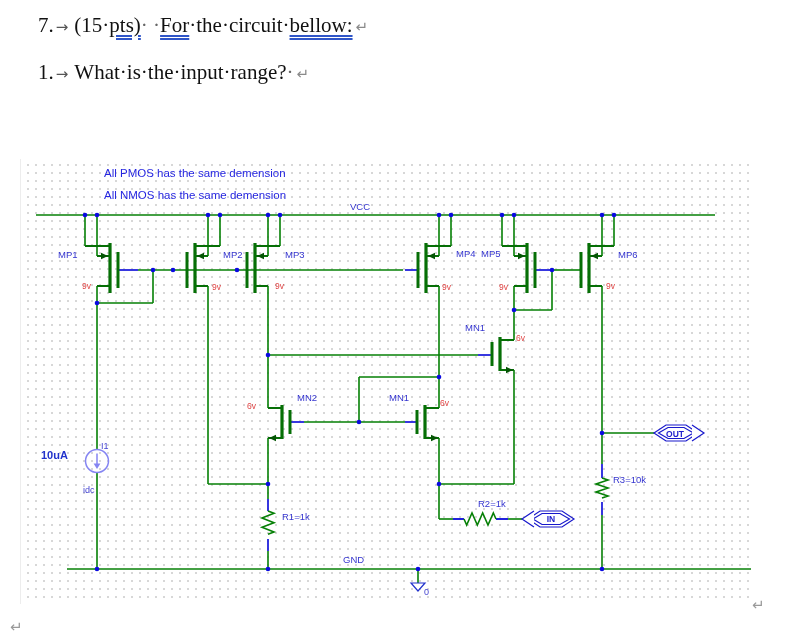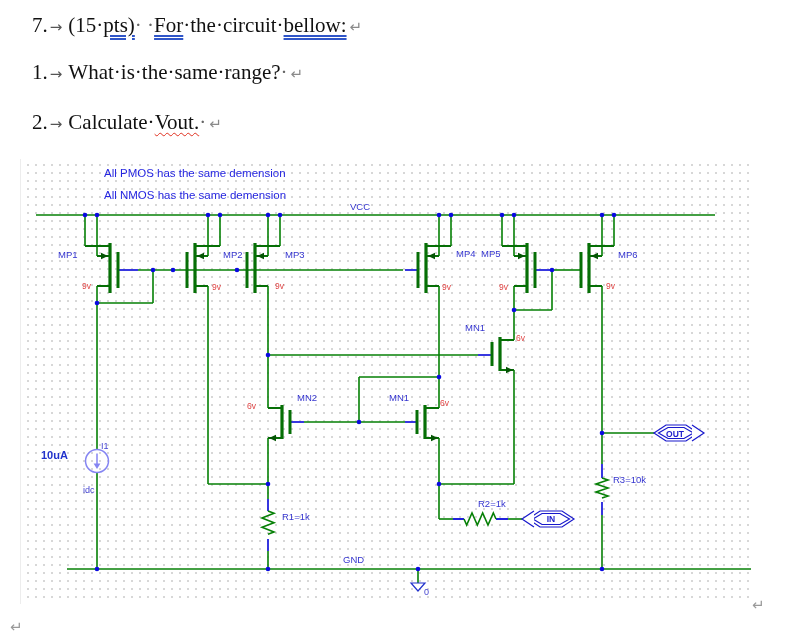--- a/index.html
+++ b/index.html
@@ -1,18 +1,18 @@
 <!DOCTYPE html>
 <html><head>
 <meta charset="utf-8">
 <style>
   html,body{margin:0;padding:0;background:#ffffff;}
   #page{position:relative;width:804px;height:635px;background:#fff;overflow:hidden;
         font-family:"Liberation Serif", serif;}
-  .para{position:absolute;left:32px;font-size:21px;color:#111;white-space:nowrap;}
+  .para{position:absolute;left:38px;font-size:21px;color:#111;white-space:nowrap;}
   .tab{color:#555;font-family:"DejaVu Sans", sans-serif;font-size:15px;padding:0 6px 0 2px;}
   .ret{color:#8a8a8a;font-family:"DejaVu Sans", sans-serif;font-size:15px;padding-left:3px;}
   .fm{color:#666;}
   .u2{text-decoration:underline double #2f55c8;text-underline-offset:3px;}
   .wavy{text-decoration:underline wavy #e03020;text-decoration-thickness:1px;text-underline-offset:3px;}
   
   #sheet{position:absolute;left:20px;top:159px;width:730px;height:445px;
          background-image:radial-gradient(circle,#d7d7d7 0.8px, transparent 1px);
          background-size:8px 8px;background-position:3px 2px;border-left:1px solid #ededed;}
   #sheet svg{position:absolute;left:0;top:0;}
@@ -36,26 +36,23 @@
 </head>
 <body>
 
 <div id="page">
 
   <div class="para" style="top:13px;">
     <span>7.</span><span class="tab">→</span><span>(15·</span><span class="u2">pts)</span><span class="fm">· ·</span><span class="u2">For</span><span>·the·circuit·</span><span class="u2">bellow:</span><span class="ret">↵</span>
   </div>
 
   <div class="para" style="top:60px;">
-    <span>1.</span><span class="tab">→</span><span>What·is·the·same·range?</span><span class="fm">·</span><span class="ret">↵</span>
+    <span>1.</span><span class="tab">→</span><span>What·is·the·input·range?</span><span class="fm">·</span><span class="ret">↵</span>
   </div>
 
-  <div class="para" style="top:110px;">
-    <span>2.</span><span class="tab">→</span><span>Calculate·</span><span class="wavy">Vout.</span><span class="fm">·</span><span class="ret">↵</span>
-  </div>
 
   <div id="sheet">
     <svg width="730" height="445" viewBox="20 167 730 445">
 
       <text x="103" y="185" class="note">All PMOS has the same demension</text>
       <text x="103" y="207" class="note">All NMOS has the same demension</text>
 
       <g>
         <path class="w" d="M35,223 H714"></path>
         <text x="349" y="218" class="lbl">VCC</text>

